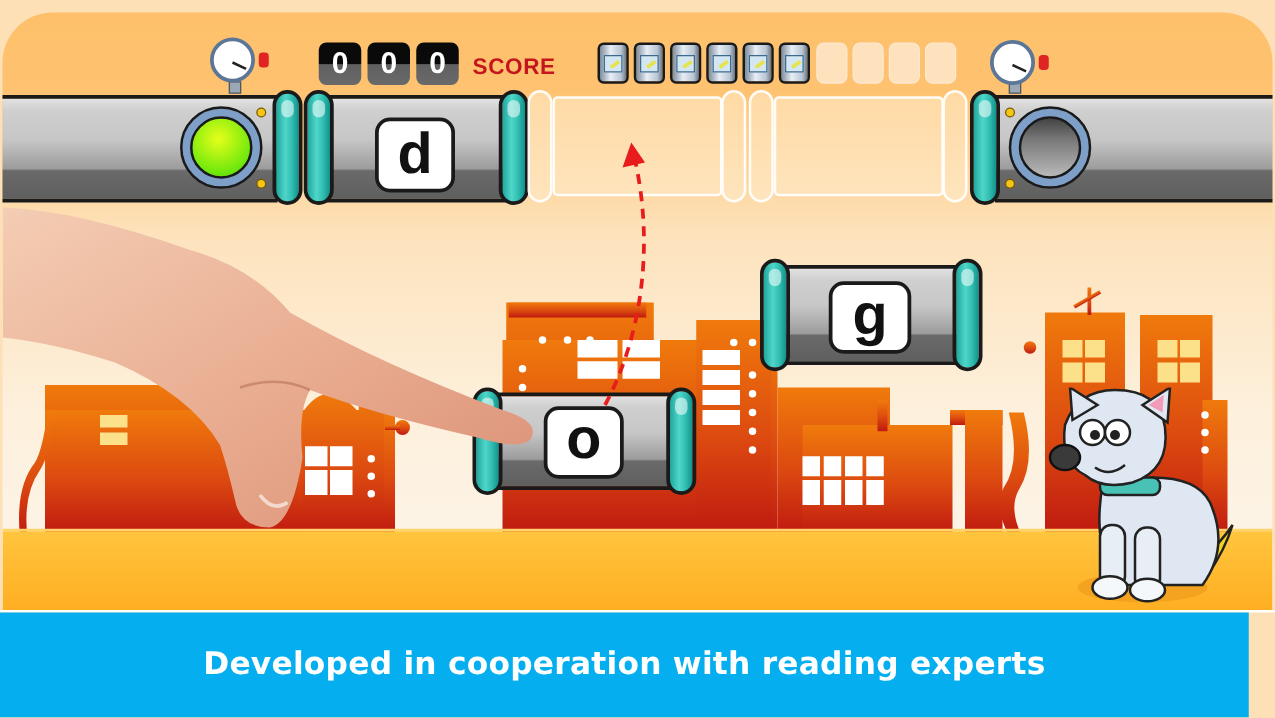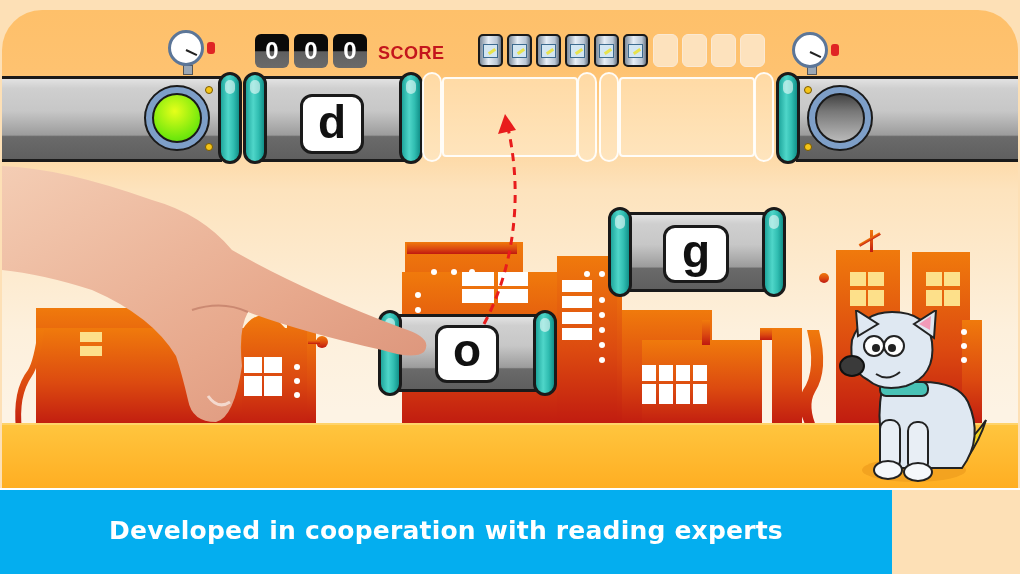--- a/index.html
+++ b/index.html
@@ -97,21 +97,21 @@
   .hand { position: absolute; left: 0; top: 150px; width: 440px; height: 270px; }
 
   
   .dog { position: absolute; left: 830px; top: 300px; width: 160px; height: 180px; }
 
   
   .trajectory { position: absolute; left: 0; top: 0; width: 1016px; height: 478px; pointer-events: none; }
 
   
   .banner {
-    position: absolute; left: 0; top: 490px; width: 892px; height: 84px;
+    position: absolute; left: 0; top: 490px; width: 999px; height: 84px;
     background: #04aeef; display: flex; align-items: center; justify-content: center;
   }
   .banner-divider { position: absolute; left: 0; top: 488px; width: 1020px; height: 2px; background: #ffffff; }
   .banner-text { color: #fff; font-weight: bold; font-size: 25px; font-family: "DejaVu Sans", sans-serif; letter-spacing: 0.2px; margin-top: -4px; }
 </style>
 </head>
 <body>
 
 <div class="stage">
 

